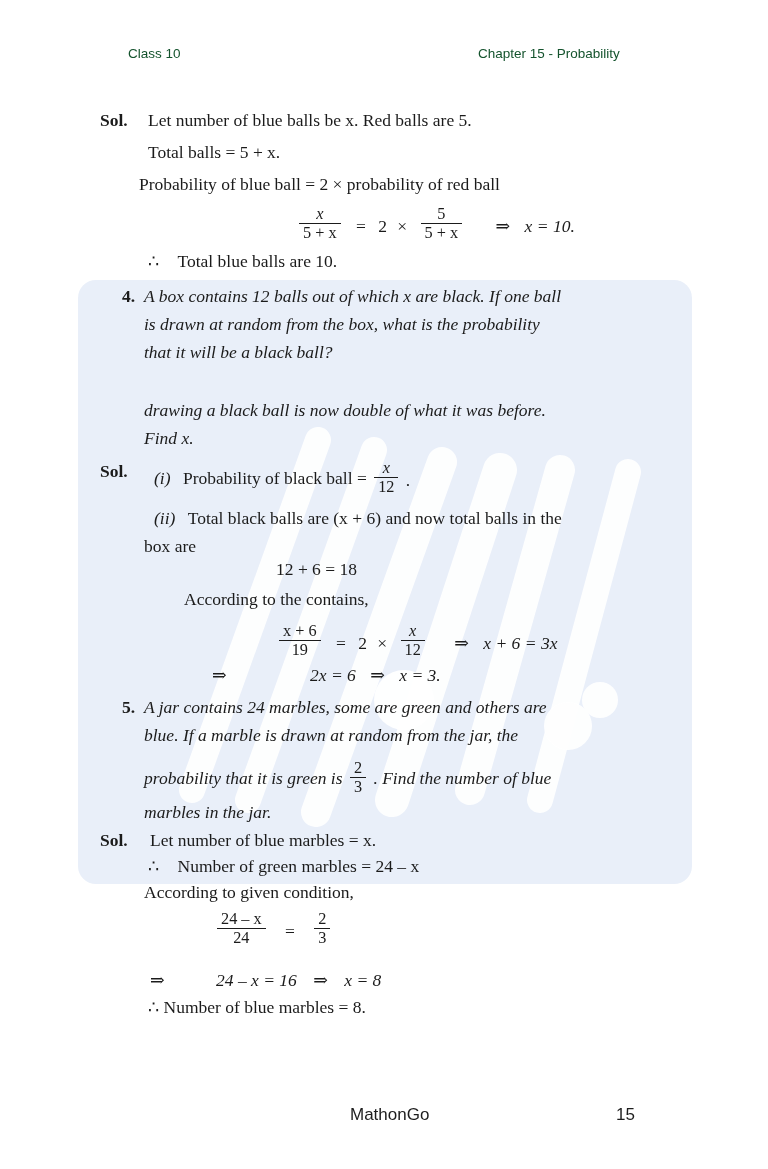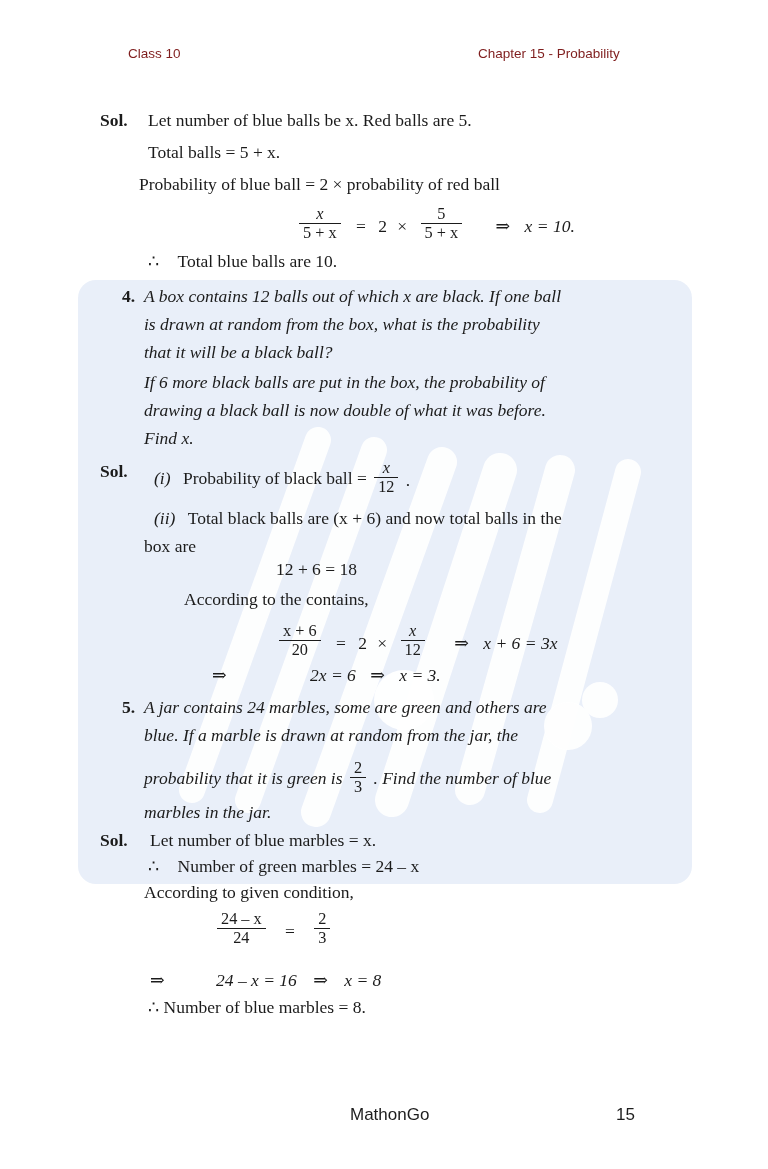--- a/index.html
+++ b/index.html
@@ -28,21 +28,21 @@
 
   
   .header {
     position: absolute;
     top: 46px;
     left: 100px;
     right: 100px;
     height: 22px;
     font-family: "Liberation Sans", "DejaVu Sans", sans-serif;
     font-size: 13.5px;
-    color: #7f1d1d;
+    color: #14532d;
     z-index: 5;
   }
   .header .left {
     position: absolute;
     left: 28px;
     top: 0;
   }
   .header .right {
     position: absolute;
     left: 378px;
@@ -190,21 +190,20 @@
     <div class="line" style="left:148px; top:252px;">
       <span>∴</span>
       <span style="margin-left:14px;">Total blue balls are 10.</span>
     </div>
 
     <div class="line bold" style="left:122px; top:287px;">4.</div>
     <div class="line q-text" style="left:144px; top:287px;">A box contains 12 balls out of which x are black. If one ball</div>
     <div class="line q-text" style="left:144px; top:315px;">is drawn at random from the box, what is the probability</div>
     <div class="line q-text" style="left:144px; top:343px;">that it will be a black ball?</div>
 
-    <div class="line q-text" style="left:144px; top:373px;">If 6 more black balls are put in the box, the probability of</div>
     <div class="line q-text" style="left:144px; top:401px;">drawing a black ball is now double of what it was before.</div>
     <div class="line q-text" style="left:144px; top:429px;">Find x.</div>
 
     <div class="line bold" style="left:100px; top:462px;">Sol.</div>
     <div class="line" style="left:154px; top:462px;">
       <span class="it">(i)</span>
       <span style="margin-left:8px;margin-top:33px;">Probability of black ball =</span>
       <span class="frac">
         <span class="num it">x</span>
         <span class="den">12</span>
@@ -217,21 +216,21 @@
       <span style="margin-left:8px;">Total black balls are (x + 6) and now total balls in the</span>
     </div>
     <div class="line" style="left:144px; top:537px;">box are</div>
 
     <div class="line" style="left:276px; top:560px;">12 + 6 = 18</div>
     <div class="line" style="left:184px; top:590px;">According to the contains,</div>
 
     <div class="line" style="left:276px; top:625px;">
       <span class="frac">
         <span class="num">x + 6</span>
-        <span class="den">20</span>
+        <span class="den">19</span>
       </span>
       <span class="mid" style="margin:0 8px;">=</span>
       <span class="mid">2</span>
       <span class="mid" style="margin:0 6px;">×</span>
       <span class="frac">
         <span class="num it">x</span>
         <span class="den">12</span>
       </span>
       <span class="mid" style="margin:0 10px 0 22px;">⇒</span>
       <span class="mid it">x + 6 = 3x</span>

